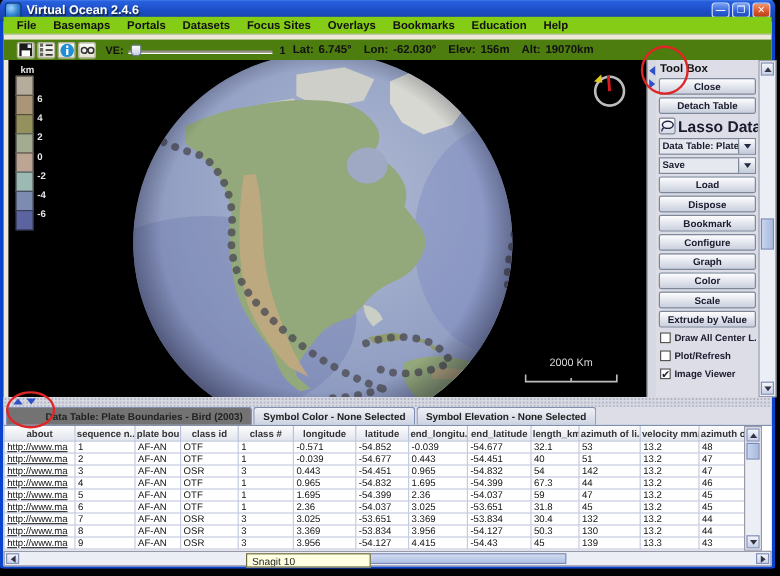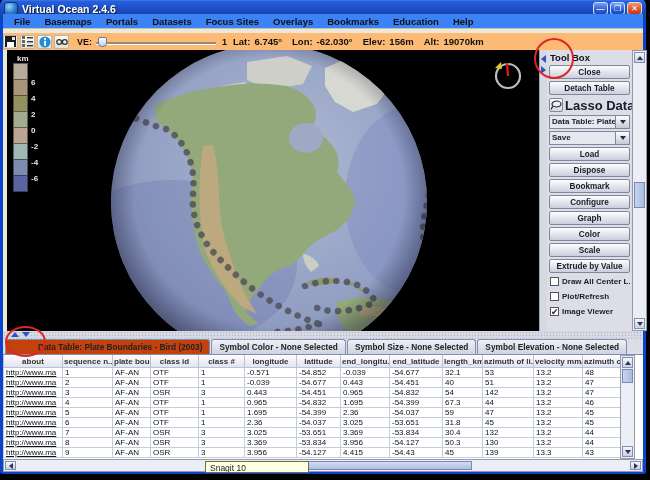--- a/index.html
+++ b/index.html
@@ -15,27 +15,27 @@
   .title-icon{width:12px;height:12px;border-radius:3px;margin-right:4px;flex:none;
     background:radial-gradient(circle at 35% 30%,#9fd4ff,#2e7fd0 55%,#1c4f8e);border:1px solid #0d3a6e;}
   .title-text{color:#fff;font-size:10.5px;font-weight:bold;text-shadow:1px 1px 1px #123;flex:1;}
   .tb-btns{display:flex;gap:2px;}
   .wbtn{width:15px;height:13px;border-radius:3px;border:1px solid #cfe0ff;box-sizing:border-box;
     background:linear-gradient(180deg,#7aa0f4,#2e5fd6 60%,#1f4ab8);color:#fff;font-size:8px;line-height:11px;
     text-align:center;font-weight:bold;}
   .wbtn.close{background:linear-gradient(180deg,#f0986c,#dd5a30 55%,#b93a16);}
 
   
-  .menubar{position:absolute;left:0;top:14px;width:640px;height:15px;background:#3b82f6;
+  .menubar{position:absolute;left:0;top:14px;width:640px;height:15px;background:#84cc16;
     border-bottom:1px solid #c6c3b4;display:flex;align-items:center;gap:0;padding-left:4px;box-sizing:border-box;}
   .menu-item{font-size:9.5px;font-weight:bold;color:#111;padding:0 7px;}
 
   
-  .toolbar{position:absolute;left:0;top:33px;width:640px;height:17px;background:#fdba74;
-    display:flex;align-items:center;padding-left:0;box-sizing:border-box;}
+  .toolbar{position:absolute;left:0;top:33px;width:640px;height:17px;background:#4d7c0f;
+    display:flex;align-items:center;padding-left:11px;box-sizing:border-box;}
   .tool-btn{width:15px;height:14px;border:1px solid #b9b6a5;border-radius:2px;background:linear-gradient(#fdfdfb,#e3e0d0);
     margin-right:2px;display:flex;align-items:center;justify-content:center;box-sizing:border-box;}
   .ve-label{font-size:9px;font-weight:bold;margin:0 4px 0 6px;color:#111;}
   .slider{position:relative;width:120px;height:12px;}
   .slider .track{position:absolute;left:0;right:0;top:6px;height:2px;background:#8f8d80;
     border-bottom:1px solid #fff;}
   .slider .thumb{position:absolute;left:2px;top:1px;width:9px;height:10px;background:linear-gradient(#fcfcff,#c8cce0);
     border:1px solid #6a7a9a;border-radius:2px 2px 4px 4px;box-sizing:border-box;}
   .ve-value{font-size:9px;font-weight:bold;margin-left:6px;color:#111;}
   .statusbar{display:flex;font-size:9.5px;font-weight:bold;color:#111;gap:4px;}
@@ -100,21 +100,21 @@
   .hsplit{position:relative;height:8px;background:#d6d8e2;
     background-image:radial-gradient(#b2b4c2 0.7px,transparent 0.8px);background-size:3px 3px;}
   .hsplit .arr-up{position:absolute;left:8px;top:1px;width:0;height:0;border-left:4px solid transparent;
     border-right:4px solid transparent;border-bottom:5px solid #3050c8;}
   .hsplit .arr-down{position:absolute;left:19px;top:1px;width:0;height:0;border-left:4px solid transparent;
     border-right:4px solid transparent;border-top:5px solid #3050c8;}
   .tabs{display:flex;height:15px;padding-left:2px;gap:1px;}
   .tab{background:linear-gradient(#eef0f6,#cdd3e2);border:1px solid #8090b0;border-bottom:none;
     border-radius:3px 3px 0 0;font-size:8.3px;font-weight:bold;color:#222;padding:2px 7px 0 7px;
     white-space:nowrap;box-sizing:border-box;}
-  .tab.sel{background:#c2410c;position:relative;z-index:2;padding-left:32px;}
+  .tab.sel{background:#737373;position:relative;z-index:2;padding-left:32px;}
   .tablewrap{position:relative;height:104px;background:#fff;border-top:1px solid #8090b0;}
   table.grid{border-collapse:collapse;table-layout:fixed;width:617px;font-size:8px;}
   table.grid th{background:linear-gradient(#fdfdfe,#e2e5ee);border:1px solid #b9c2d8;border-top:none;
     font-weight:bold;color:#333;height:12px;padding:0 1px;overflow:hidden;white-space:nowrap;}
   table.grid td{border:1px solid #c3cce0;height:9px;padding:0 2px;color:#111;overflow:hidden;white-space:nowrap;}
   td.link{color:#1a3acc;text-decoration:underline;}
   .tv-scroll{position:absolute;left:617px;top:0;width:15px;height:104px;}
   .hscroll{position:relative;height:13px;background:#eceef5;border:1px solid #99a;box-sizing:border-box;}
   .hbtn{position:absolute;top:1px;width:11px;height:9px;background:linear-gradient(#f4f6fb,#c7d0e6);
     border:1px solid #8090b8;display:flex;align-items:center;justify-content:center;box-sizing:border-box;}
@@ -293,20 +293,26 @@
       
       <div class="compass">
         <svg width="34" height="34" viewBox="0 0 34 34">
           <circle cx="17" cy="18" r="12" fill="none" stroke="#bcbcbc" stroke-width="2.2"></circle>
           <line x1="17" y1="18" x2="16" y2="5" stroke="#d81c1c" stroke-width="2.4"></line>
           <polygon points="4,10 10,4 11,11" fill="#ddc922"></polygon>
         </svg>
       </div>
 
       
+      <div class="scalebar">
+        <div class="txt">2000 Km</div>
+        <svg width="78" height="9" viewBox="0 0 78 9">
+          <path d="M1,1 L1,7 L77,7 L77,1 M39,7 L39,4" fill="none" stroke="#bdbdbd" stroke-width="1.4"></path>
+        </svg>
+      </div>
     </div>
 
     <div class="vsplit">
       <span class="arr arr-left"></span>
       <span class="arr arr-right"></span>
     </div>
 
     <div class="toolbox-col">
       <div class="toolbox">
         <div class="tb-title">Tool Box</div>
@@ -369,21 +375,20 @@
   </div>
 
   <div class="bottom">
     <div class="hsplit">
       <span class="arr-up"></span>
       <span class="arr-down"></span>
     </div>
     <div class="tabs" id="tabs">
           <div class="tab sel">Data Table: Plate Boundaries - Bird (2003)</div>
           <div class="tab">Symbol Color - None Selected</div>
-          <div class="tab">Symbol Size - None Selected</div>
           <div class="tab">Symbol Elevation - None Selected</div>
         </div>
     <div class="tablewrap">
       <table class="grid" id="datatable">
             <colgroup>
               <col style="width: 59px;">
               <col style="width: 50px;">
               <col style="width: 38px;">
               <col style="width: 48px;">
               <col style="width: 46px;">

